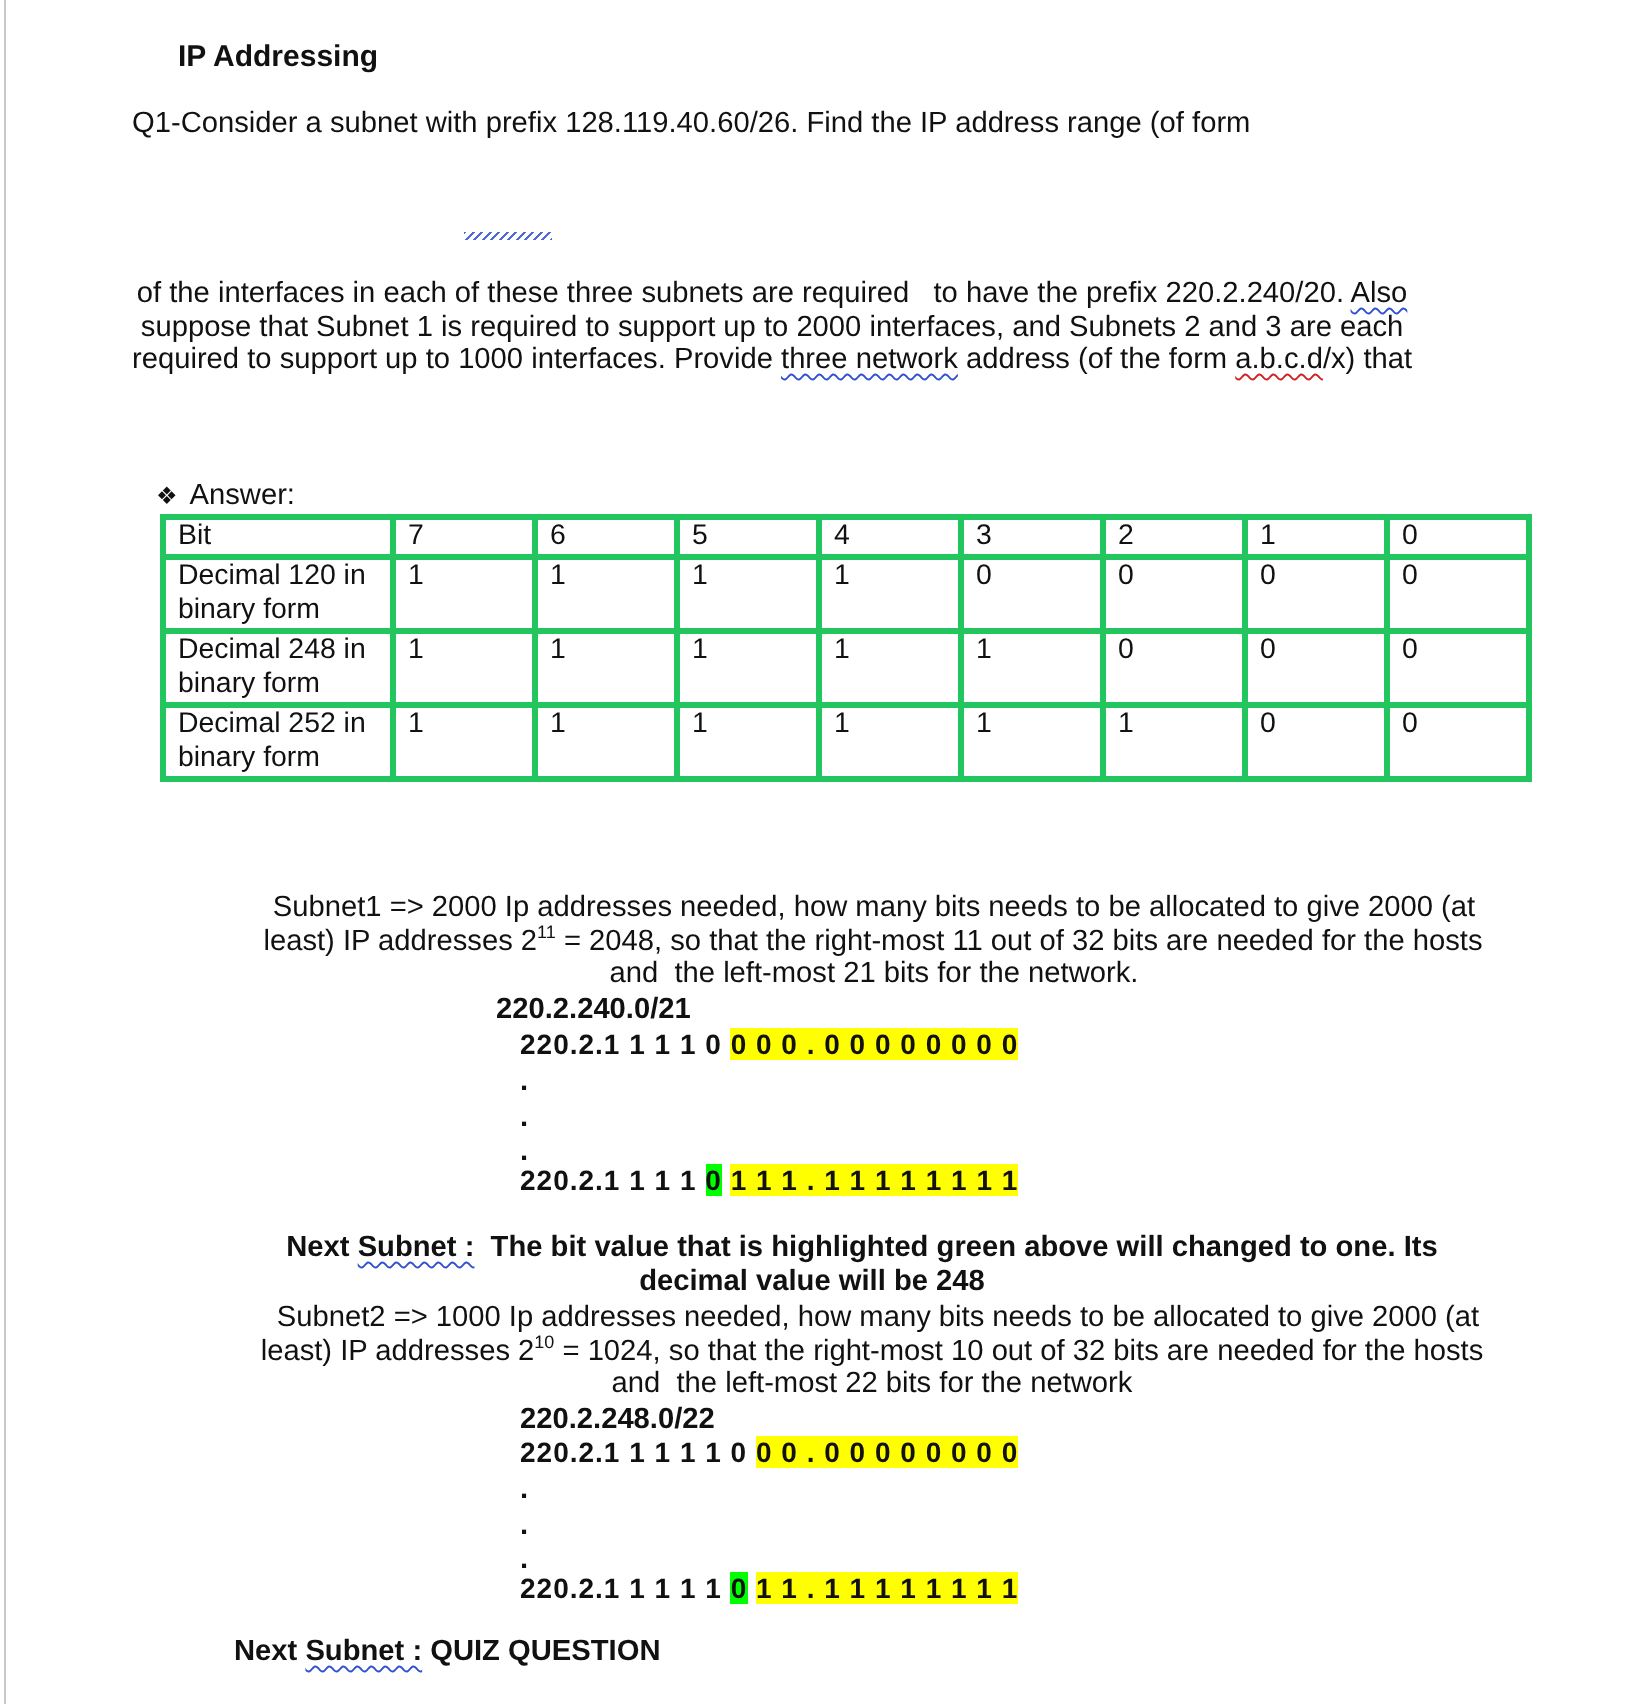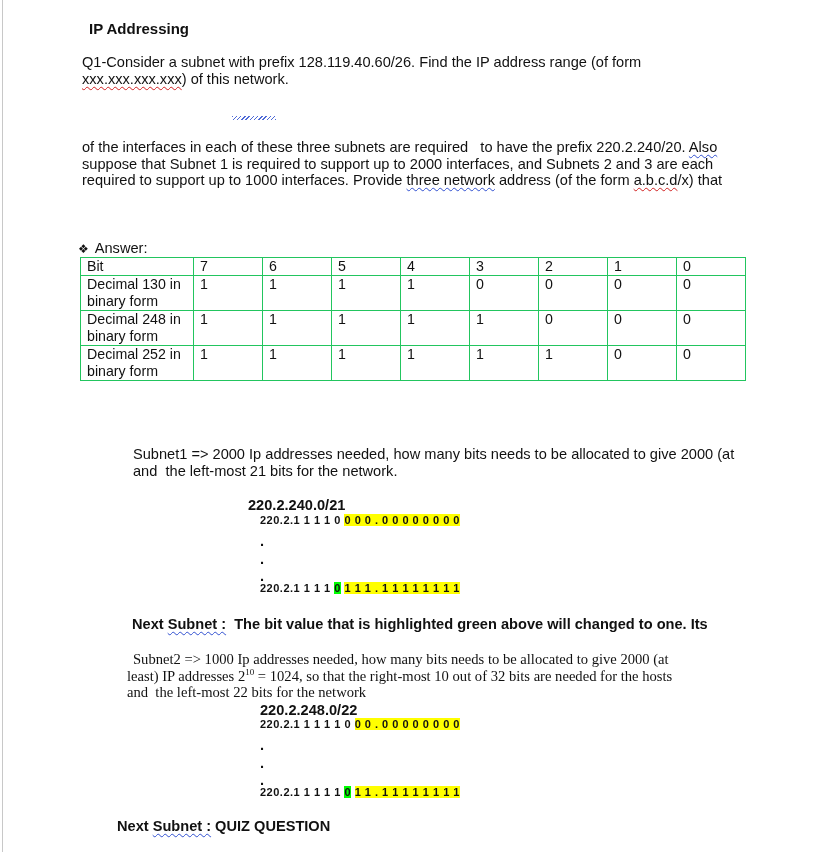--- a/index.html
+++ b/index.html
@@ -1,52 +1,51 @@
 <!DOCTYPE html>
 <html><head>
   <meta charset="utf-8">
   <style>
     html, body { margin: 0; padding: 0; }
     body {
       width: 814px; height: 852px; background: #ffffff; position: relative; overflow: hidden;
       font-family: "Liberation Sans", sans-serif; color: #111; font-size: 14.6px;
     }
     .left-rule { position: absolute; left: 2px; top: 0; width: 1px; height: 852px; background: #c8c8c8; }
-    .abs { position: absolute; }
+    .abs { position: absolute; text-align: center; }
     .title { left: 89px; top: 20px; font-weight: bold; font-size: 15px; }
-    .para { line-height: 16.6px; margin-left: 16px; }
+    .para { line-height: 16.6px; }
     .squig-red { text-decoration: underline wavy #d02020; text-decoration-thickness: 1px; text-underline-offset: 2px; }
     .squig-blue { text-decoration: underline wavy #3050d0; text-decoration-thickness: 1px; text-underline-offset: 2px; }
     .blue-mark { left: 232px; top: 116px; width: 44px; height: 4px;
       background: repeating-linear-gradient(135deg, #3050d0 0 1px, transparent 1px 3px); opacity: .85; }
     .answer { left: 78px; top: 240px; }
     .answer .bullet { font-size: 12px; margin-right: 6px; }
     table.bits { position: absolute; left: 80px; top: 257px; border-collapse: collapse; font-size: 14.2px; }
-    table.bits td { border: 1px solid #22c55e; vertical-align: top; padding: 0 0 0 6px; line-height: 17px; }
+    table.bits td { border: 3px solid #22c55e; vertical-align: top; padding: 0 0 0 6px; line-height: 17px; }
     table.bits td.lbl { width: 106px; padding-left: 6px; }
     table.bits td.v { width: 62px; }
     table.bits tr.r0 td { height: 17px; }
     table.bits tr.r td { height: 34px; }
     sup { font-size: 9px; vertical-align: super; line-height: 0; }
     .bold { font-weight: bold; }
-    .bin { font-weight: bold; font-size: 11px; letter-spacing: 0.5px; }
+    .bin { font-weight: bold; font-size: 14px; letter-spacing: 0.5px; }
     .hl-y { background: #ffff00; }
     .hl-g { background: #00ff00; }
     .dot { font-weight: bold; }
   </style>
 </head>
 <body>
 
 <div class="left-rule"></div>
 
 <div class="abs title">IP Addressing</div>
 
 <div class="abs para" style="left:66px; top:54px;">
   <div>Q1-Consider a subnet with prefix 128.119.40.60/26. Find the IP address range (of form</div>
-  <div><span class="squig-red">xxx.xxx.xxx.xxx</span><span>) of this network.</span></div>
 </div>
 
 <div class="abs blue-mark"></div>
 
 <div class="abs para" style="left:66px; top:139px;">
   <div><span style="white-space:pre">of the interfaces in each of these three subnets are required   to have the prefix 220.2.240/20. </span><span class="squig-blue">Also</span></div>
   <div>suppose that Subnet 1 is required to support up to 2000 interfaces, and Subnets 2 and 3 are each</div>
   <div><span style="white-space:pre">required to support up to 1000 interfaces. Provide </span><span class="squig-blue">three network</span><span style="white-space:pre"> address (of the form </span><span class="squig-red">a.b.c.d</span><span>/x) that</span></div>
 </div>
 
@@ -61,21 +60,21 @@
         <td class="v">7</td>
         <td class="v">6</td>
         <td class="v">5</td>
         <td class="v">4</td>
         <td class="v">3</td>
         <td class="v">2</td>
         <td class="v">1</td>
         <td class="v">0</td>
       </tr>
       <tr class="r">
-        <td class="lbl"><span>Decimal 130 in binary form</span></td>
+        <td class="lbl"><span>Decimal 120 in binary form</span></td>
         <td class="v">1</td>
         <td class="v">1</td>
         <td class="v">1</td>
         <td class="v">1</td>
         <td class="v">0</td>
         <td class="v">0</td>
         <td class="v">0</td>
         <td class="v">0</td>
       </tr>
       <tr class="r">
@@ -98,34 +97,36 @@
         <td class="v">1</td>
         <td class="v">1</td>
         <td class="v">0</td>
         <td class="v">0</td>
       </tr>
     </tbody>
 </table>
 
 <div class="abs para" style="left:117px; top:446px; width:640px;">
   <div>Subnet1 =&gt; 2000 Ip addresses needed, how many bits needs to be allocated to give 2000 (at</div>
+  <div style="margin-left:-1px"><span>least) IP addresses 2</span><sup>11</sup><span> = 2048, so that the right-most 11 out of 32 bits are needed for the hosts</span></div>
   <div style="white-space:pre">and  the left-most 21 bits for the network.</div>
 </div>
 <div class="abs bold" style="left:248px; top:497px;">220.2.240.0/21</div>
 <div class="abs bin" style="left:260px; top:514px; white-space:pre;"><span>220.2.1 1 1 1 0 </span><span class="hl-y">0 0 0 . 0 0 0 0 0 0 0 0</span></div>
 <div class="abs dot" style="left:260px; top:533px;">.</div>
 <div class="abs dot" style="left:260px; top:551px;">.</div>
 <div class="abs dot" style="left:260px; top:568px;">.</div>
 <div class="abs bin" style="left:260px; top:582px; white-space:pre;"><span>220.2.1 1 1 1 </span><span class="hl-g">0</span><span> </span><span class="hl-y">1 1 1 . 1 1 1 1 1 1 1 1</span></div>
 
 <div class="abs bold para" style="left:66px; top:616px; width:680px;">
   <div style="padding-left:50px; white-space:pre;"><span>Next </span><span class="squig-blue">Subnet :</span><span>  The bit value that is highlighted green above will changed to one. Its</span></div>
+  <div>decimal value will be 248</div>
 </div>
 
-<div class="abs para" style="left:111px; top:651px; width:650px;font-family:Liberation Serif, serif;">
+<div class="abs para" style="left:111px; top:651px; width:650px;">
   <div style="padding-left:6px">Subnet2 =&gt; 1000 Ip addresses needed, how many bits needs to be allocated to give 2000 (at</div>
   <div><span>least) IP addresses 2</span><sup>10</sup><span> = 1024, so that the right-most 10 out of 32 bits are needed for the hosts</span></div>
   <div style="white-space:pre">and  the left-most 22 bits for the network</div>
 </div>
 <div class="abs bold" style="left:260px; top:702px;">220.2.248.0/22</div>
 <div class="abs bin" style="left:260px; top:718px; white-space:pre;"><span>220.2.1 1 1 1 1 0 </span><span class="hl-y">0 0 . 0 0 0 0 0 0 0 0</span></div>
 <div class="abs dot" style="left:260px; top:737px;">.</div>
 <div class="abs dot" style="left:260px; top:755px;">.</div>
 <div class="abs dot" style="left:260px; top:772px;">.</div>
 <div class="abs bin" style="left:260px; top:786px; white-space:pre;"><span>220.2.1 1 1 1 1 </span><span class="hl-g">0</span><span> </span><span class="hl-y">1 1 . 1 1 1 1 1 1 1 1</span></div>

